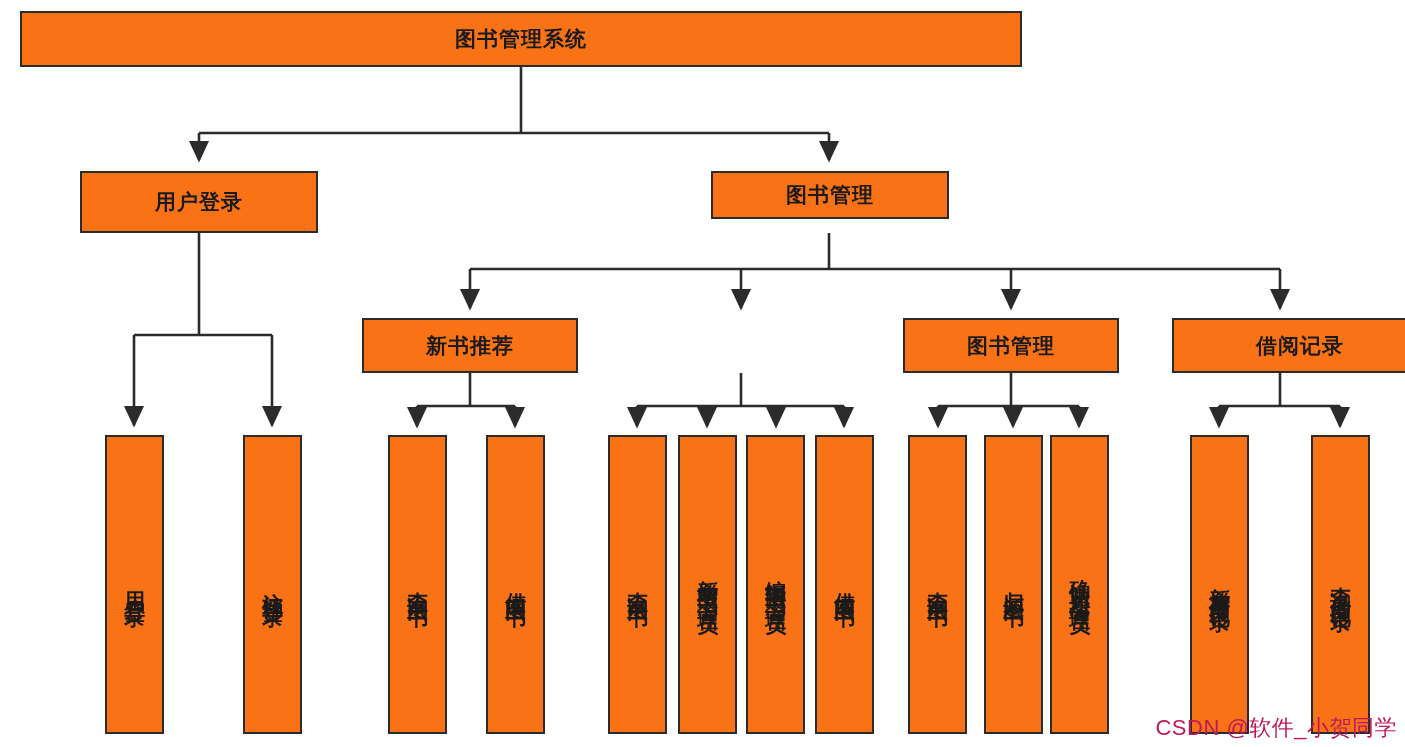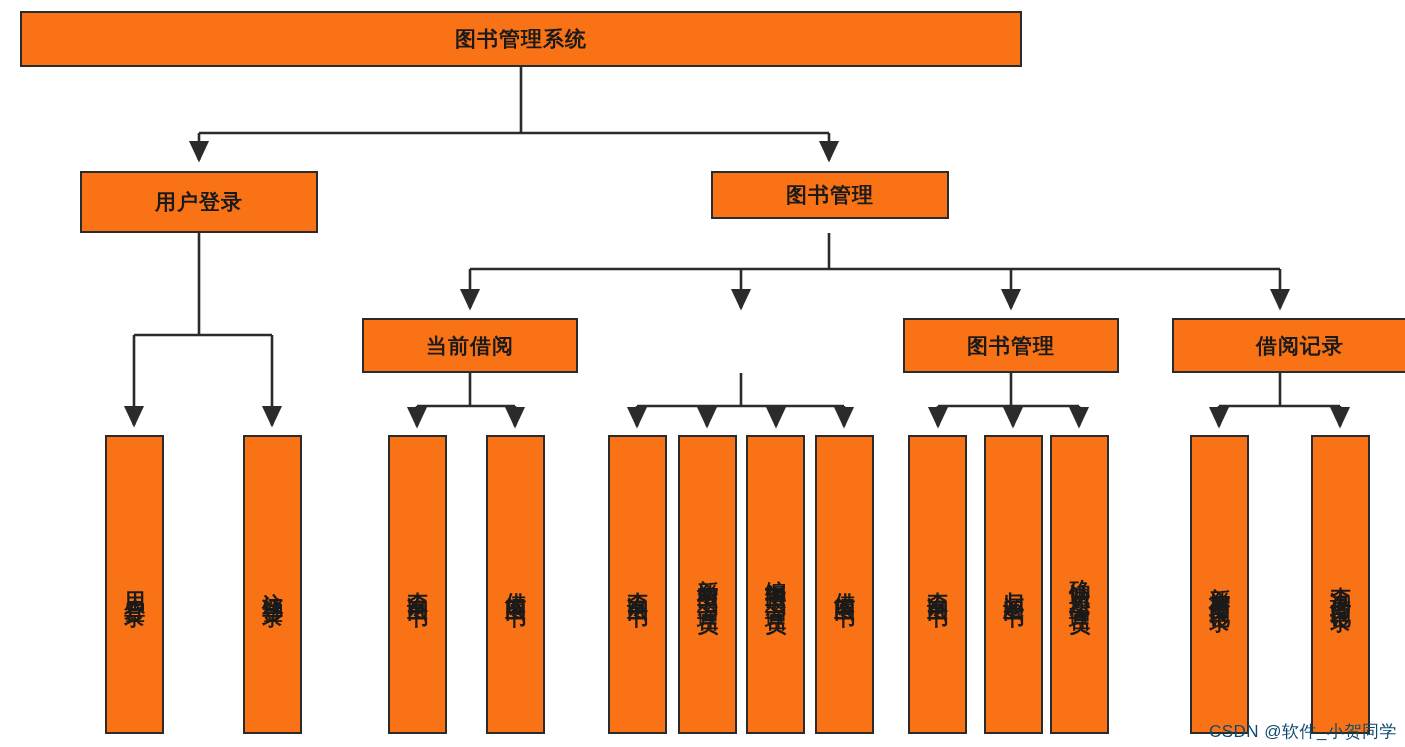--- a/index.html
+++ b/index.html
@@ -52,22 +52,22 @@
     font-size: 21px;
     letter-spacing: 5px;
     line-height: 1.25;
     white-space: nowrap;
     text-indent: 0;
   }
   .watermark {
     position: absolute;
     right: 8px;
     bottom: 4px;
-    font-size: 17px;
-    color: #0c4a6e;
+    font-size: 22px;
+    color: #be185d;
     letter-spacing: 0.5px;
     z-index: 6;
     white-space: nowrap;
     pointer-events: none;
   }
 </style>
 </head>
 <body>
 
 <div id="diagram-root">
@@ -128,21 +128,21 @@
   </div>
 
   <div class="node node-h" style="left:80px; top:171px; width:238px; height:62px;">
     <span class="label">用户登录</span>
   </div>
   <div class="node node-h" style="left:711px; top:171px; width:238px; height:48px;">
     <span class="label">图书管理</span>
   </div>
 
   <div class="node node-h" style="left:362px; top:318px; width:216px; height:55px;">
-    <span class="label">当前借阅</span>
+    <span class="label">新书推荐</span>
   </div>
   <div class="node node-h" style="left:903px; top:318px; width:216px; height:55px;">
     <span class="label">图书管理</span>
   </div>
   <div class="node node-h" style="left:1172px; top:318px; width:256px; height:55px;">
     <span class="label">借阅记录</span>
   </div>
 
   <div class="node node-v" style="left:105px; top:435px; width:59px; height:299px;">
     <span class="label">用户登录</span>

